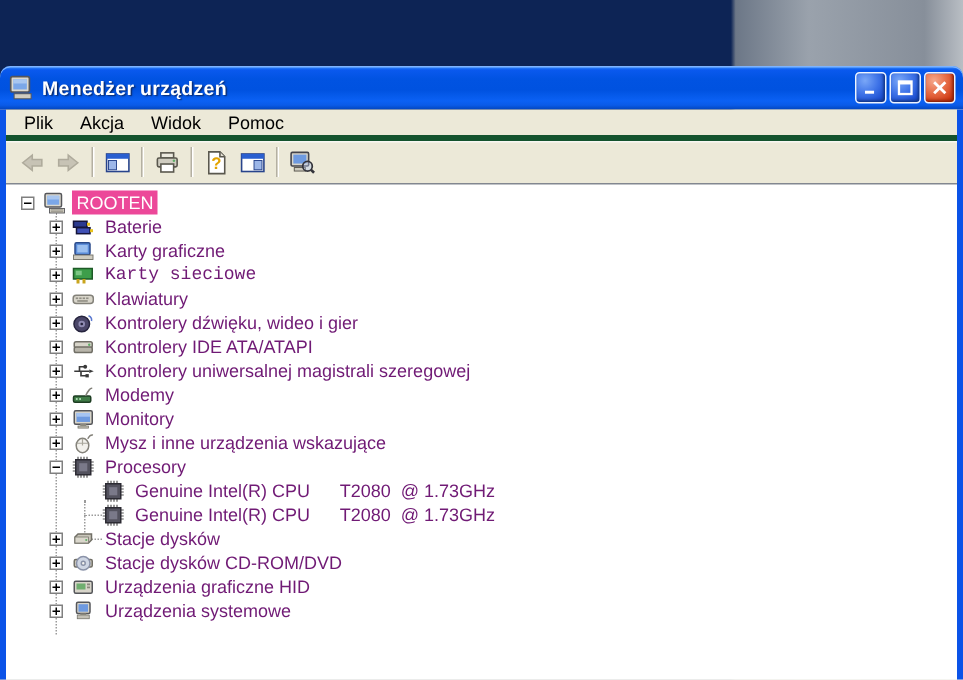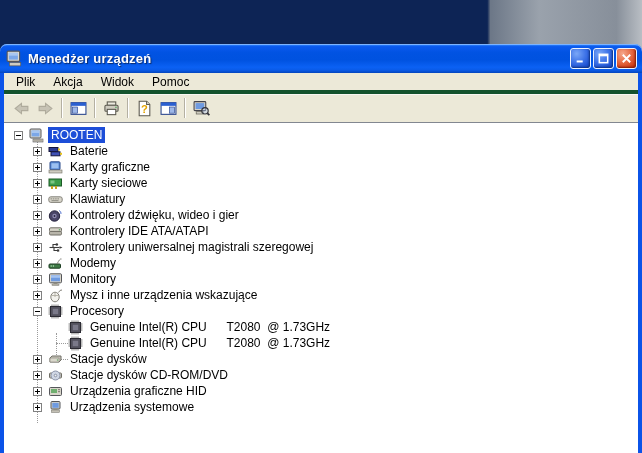--- a/index.html
+++ b/index.html
@@ -49,22 +49,22 @@
     overflow:hidden; padding-top:4px; }
   .trunk { position:absolute; width:0; border-left:1px dotted #9b9b9b; z-index:0; }
   .stub  { position:absolute; height:0; border-top:1px dotted #9b9b9b; z-index:0; }
   .tree-row { display:flex; align-items:center; height:16px; font-size:12px; position:relative; z-index:1; cursor:default; }
   .ebox { width:9px; height:9px; background:#fff; border:1px solid #808080; position:relative;
     flex:none; margin-right:6px; }
   .ebox::before { content:""; position:absolute; left:1px; right:1px; top:3px; height:1px; background:#000; }
   .ebox.plus::after { content:""; position:absolute; top:1px; bottom:1px; left:3px; width:1px; background:#000; }
   .ticon { width:15px; height:15px; flex:none; margin-right:4px; display:flex; }
   .ticon svg { width:15px; height:15px; }
-  .tlabel { white-space:pre; padding:1px 3px; color:#000000; }
-  .tree-row.selected .tlabel { background:#1d4ed8; color:#fff; }
+  .tlabel { white-space:pre; padding:1px 3px; color:#701a75; }
+  .tree-row.selected .tlabel { background:#ec4899; color:#fff; }
 
   
   .statusbar { height:21px; flex:none; background:#ECE9D8; border-top:1px solid #b8b4a4;
     box-shadow: inset 0 1px 0 #fff; position:relative; }
   .sdiv { position:absolute; top:4px; bottom:3px; width:1px; background:#b8b4a4; box-shadow:1px 0 0 #fff; }
   .sdiv.d1 { left:409px; } .sdiv.d2 { left:540px; }
 </style>
 </head>
 <body>
 
@@ -212,21 +212,21 @@
             <span class="ebox plus"></span>
             <span class="ticon">
               <svg viewBox="0 0 15 15">
                 <rect x="2" y="1.8" width="10" height="8" rx="1" fill="#5b8dd9" stroke="#2a4a8a"></rect>
                 <rect x="3.5" y="3.3" width="7" height="5" fill="#9cc0f0"></rect>
                 <rect x="1" y="10" width="13" height="3" fill="#cfccc0" stroke="#716f66" stroke-width="0.6"></rect>
               </svg>
             </span>
             <span class="tlabel">Karty graficzne</span>
           </div>
-          <div class="tree-row" style="padding-left: 29px;">
+          <div class="tree-row" style="padding-left: 29px; font-family: Liberation Mono, monospace;">
             <span class="ebox plus"></span>
             <span class="ticon">
               <svg viewBox="0 0 15 15">
                 <rect x="1" y="3" width="12.5" height="7" fill="#3d9e4a" stroke="#1d5a26"></rect>
                 <rect x="2.5" y="4.5" width="4" height="3" fill="#7cc784"></rect>
                 <rect x="3" y="10" width="2" height="3" fill="#c9a51e"></rect>
                 <rect x="7" y="10" width="2" height="3" fill="#c9a51e"></rect>
               </svg>
             </span>
             <span class="tlabel">Karty sieciowe</span>

